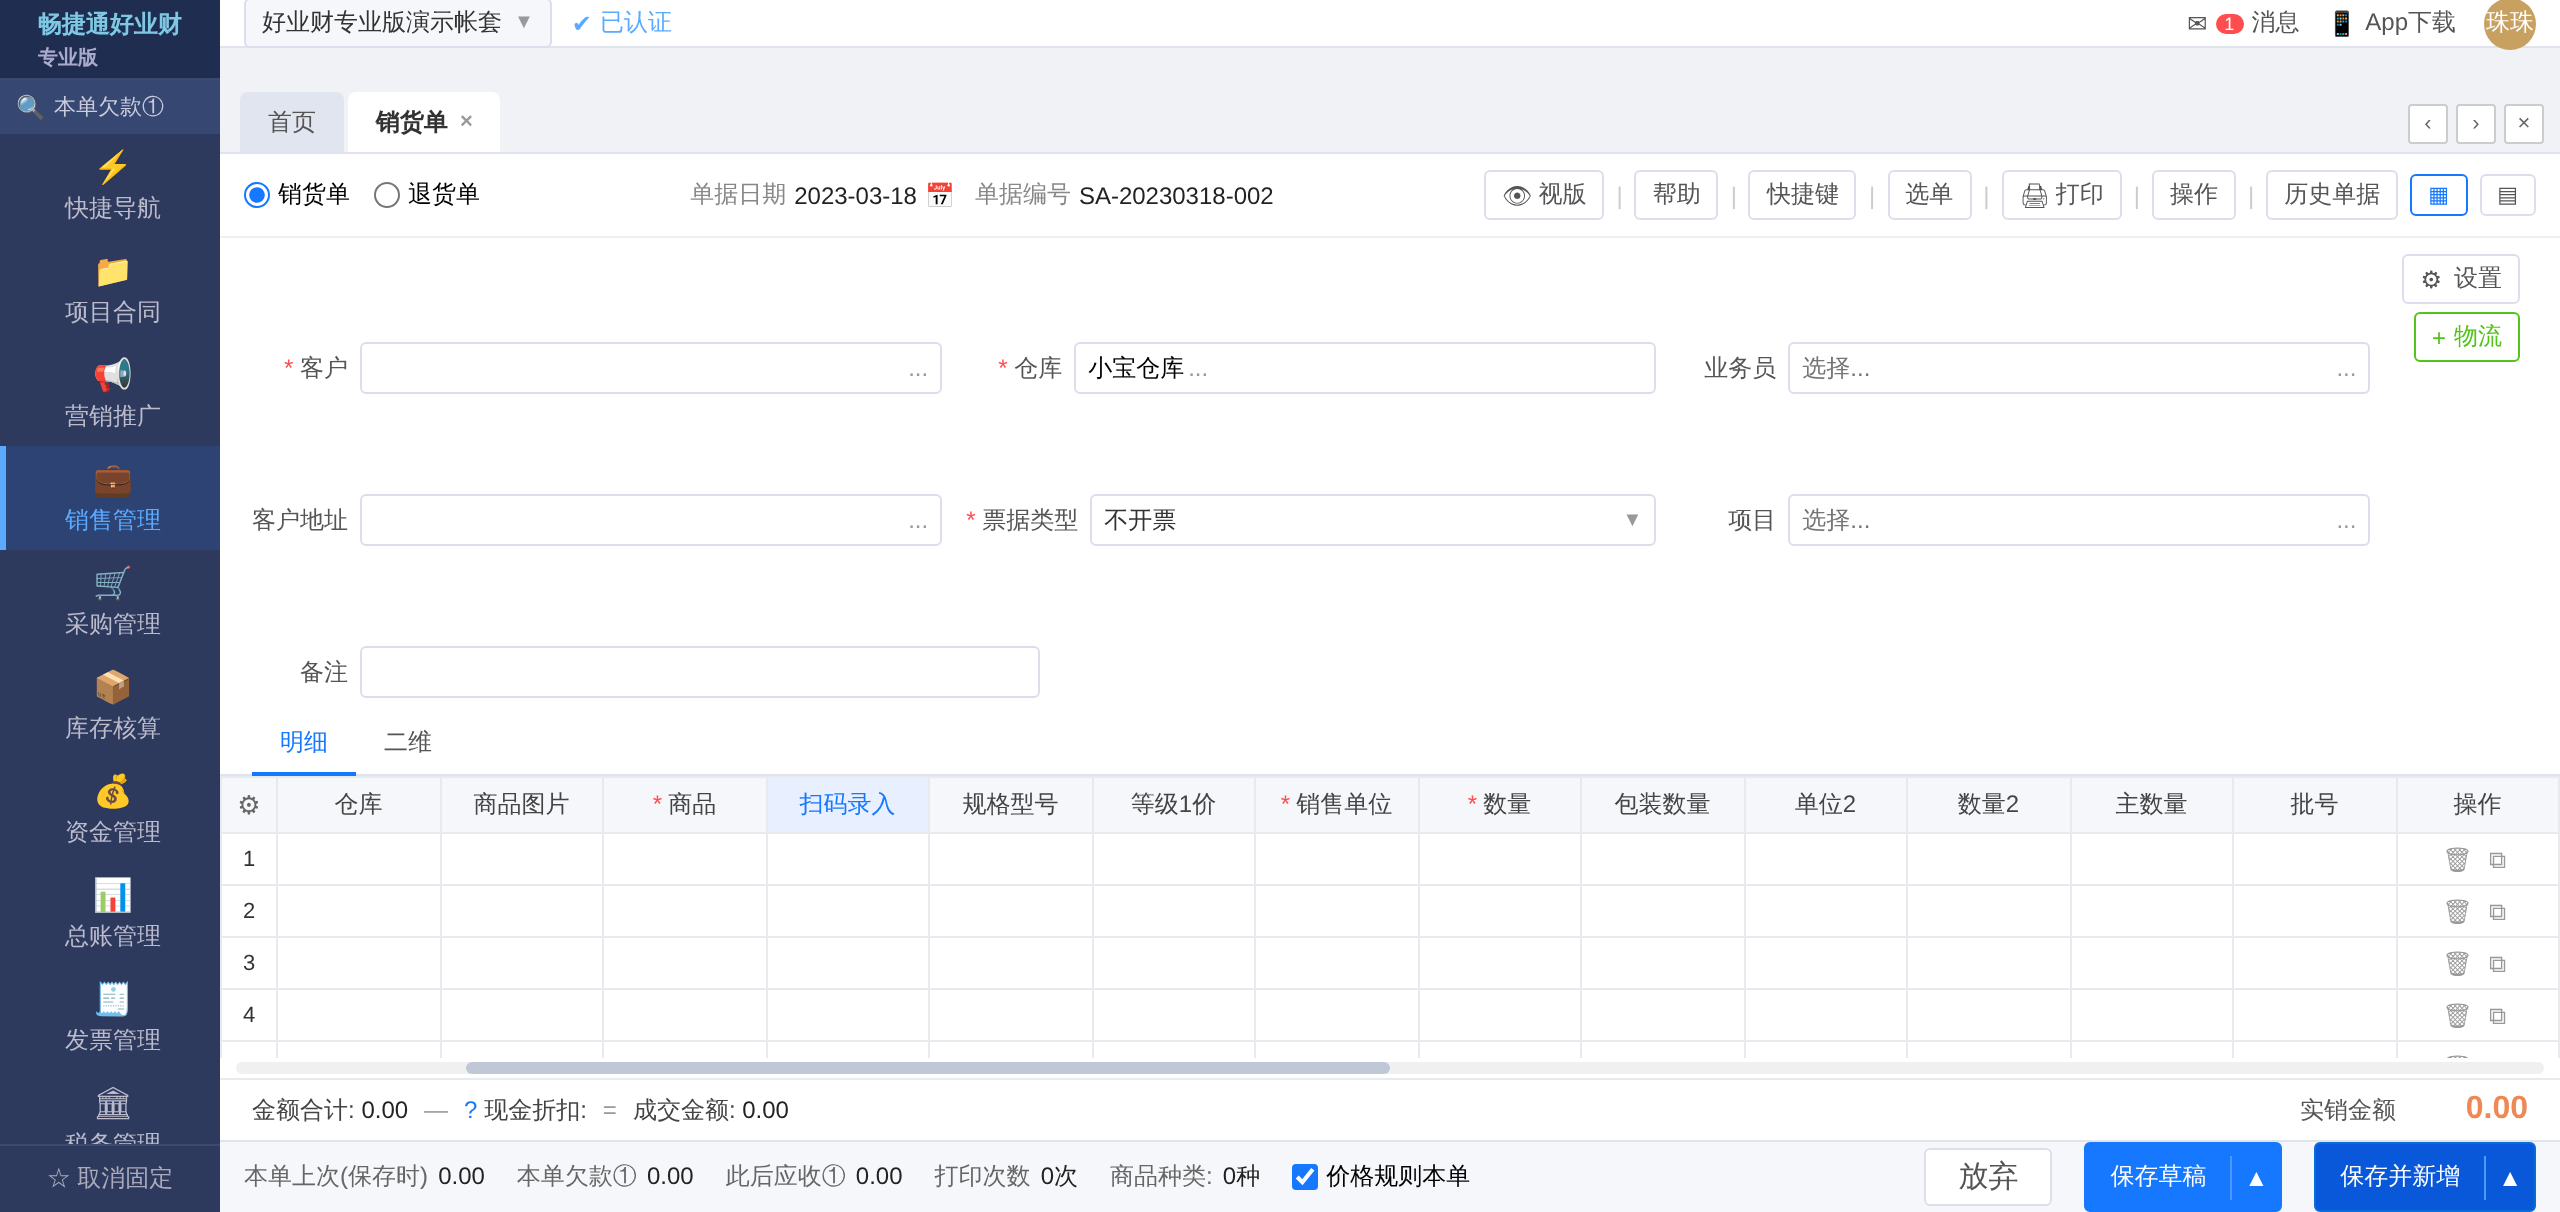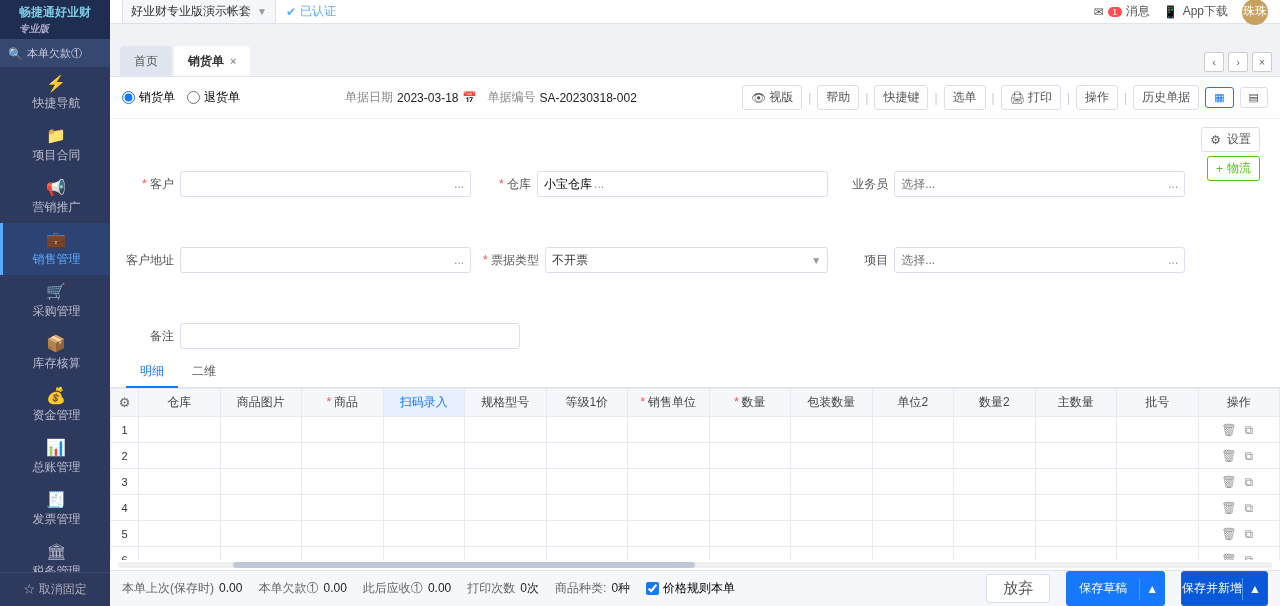--- a/index.html
+++ b/index.html
@@ -280,21 +280,21 @@
     .btn-save-draft-main { padding: 4px 12px; }
     .btn-save-draft-arrow {
       padding: 4px 6px; border-left: 1px solid #4d99ff;
       display: flex; align-items: center;
     }
     .btn-save-new {
       padding: 4px 0; border: 1px solid #096dd9; border-radius: 3px;
       background: #0958d9; cursor: pointer; color: #fff; font-size: 12px;
       display: flex; align-items: center;
     }
-    .btn-save-new-main { padding: 4px 0; }
+    .btn-save-new-main { padding: 4px 12px; }
     .btn-save-new-arrow {
       padding: 4px 6px; border-left: 1px solid #4d99ff;
       display: flex; align-items: center;
     }
 
     .scrollbar-area {
       height: 6px; background: #f0f0f0;
       border-radius: 3px; margin: 2px 8px;
       flex-shrink: 0; position: relative;
     }
@@ -303,21 +303,21 @@
       position: absolute; left: 10%; width: 40%;
     }
   </style>
 </head>
 <body>
 
 <div class="sidebar">
   <div class="sidebar-logo">
     <div>
       <div>畅捷通好业财</div>
-      <span style="font-size:10px;color:#aac;font-style:italic;">专业版</span>
+      <span style="font-size:10px;color:#aac;">专业版</span>
     </div>
   </div>
   <div class="sidebar-search">
     <span class="sidebar-search-icon">🔍</span>
     <span class="sidebar-search-label">本单欠款①</span>
   </div>
   <div class="sidebar-nav">
     <div class="nav-item">
       <span class="nav-item-icon">⚡</span>
       <span>快捷导航</span>
@@ -824,20 +824,40 @@
             <td></td>
           </tr>
         </tfoot>
       </table>
     </div>
 
     <div class="scrollbar-area">
       <div class="scrollbar-thumb"></div>
     </div>
 
+    <div class="bottom-summary">
+      <span class="summary-item">
+        <span>金额合计:</span>
+        <span class="val">0.00</span>
+      </span>
+      <span class="summary-divider">—</span>
+      <span class="summary-item">
+        <span class="summary-help">?</span>
+        <span>现金折扣:</span>
+      </span>
+      <span class="summary-divider">=</span>
+      <span class="summary-item">
+        <span>成交金额:</span>
+        <span class="val">0.00</span>
+      </span>
+      <div class="realamt-area">
+        <span class="realamt-label">实销金额</span>
+        <span class="realamt-value">0.00</span>
+      </div>
+    </div>
 
     <div class="footer">
       <span class="footer-info">
         <span>本单上次(保存时)</span>
         <span class="val">0.00</span>
       </span>
       <span class="footer-info">
         <span>本单欠款①</span>
         <span class="val">0.00</span>
       </span>

